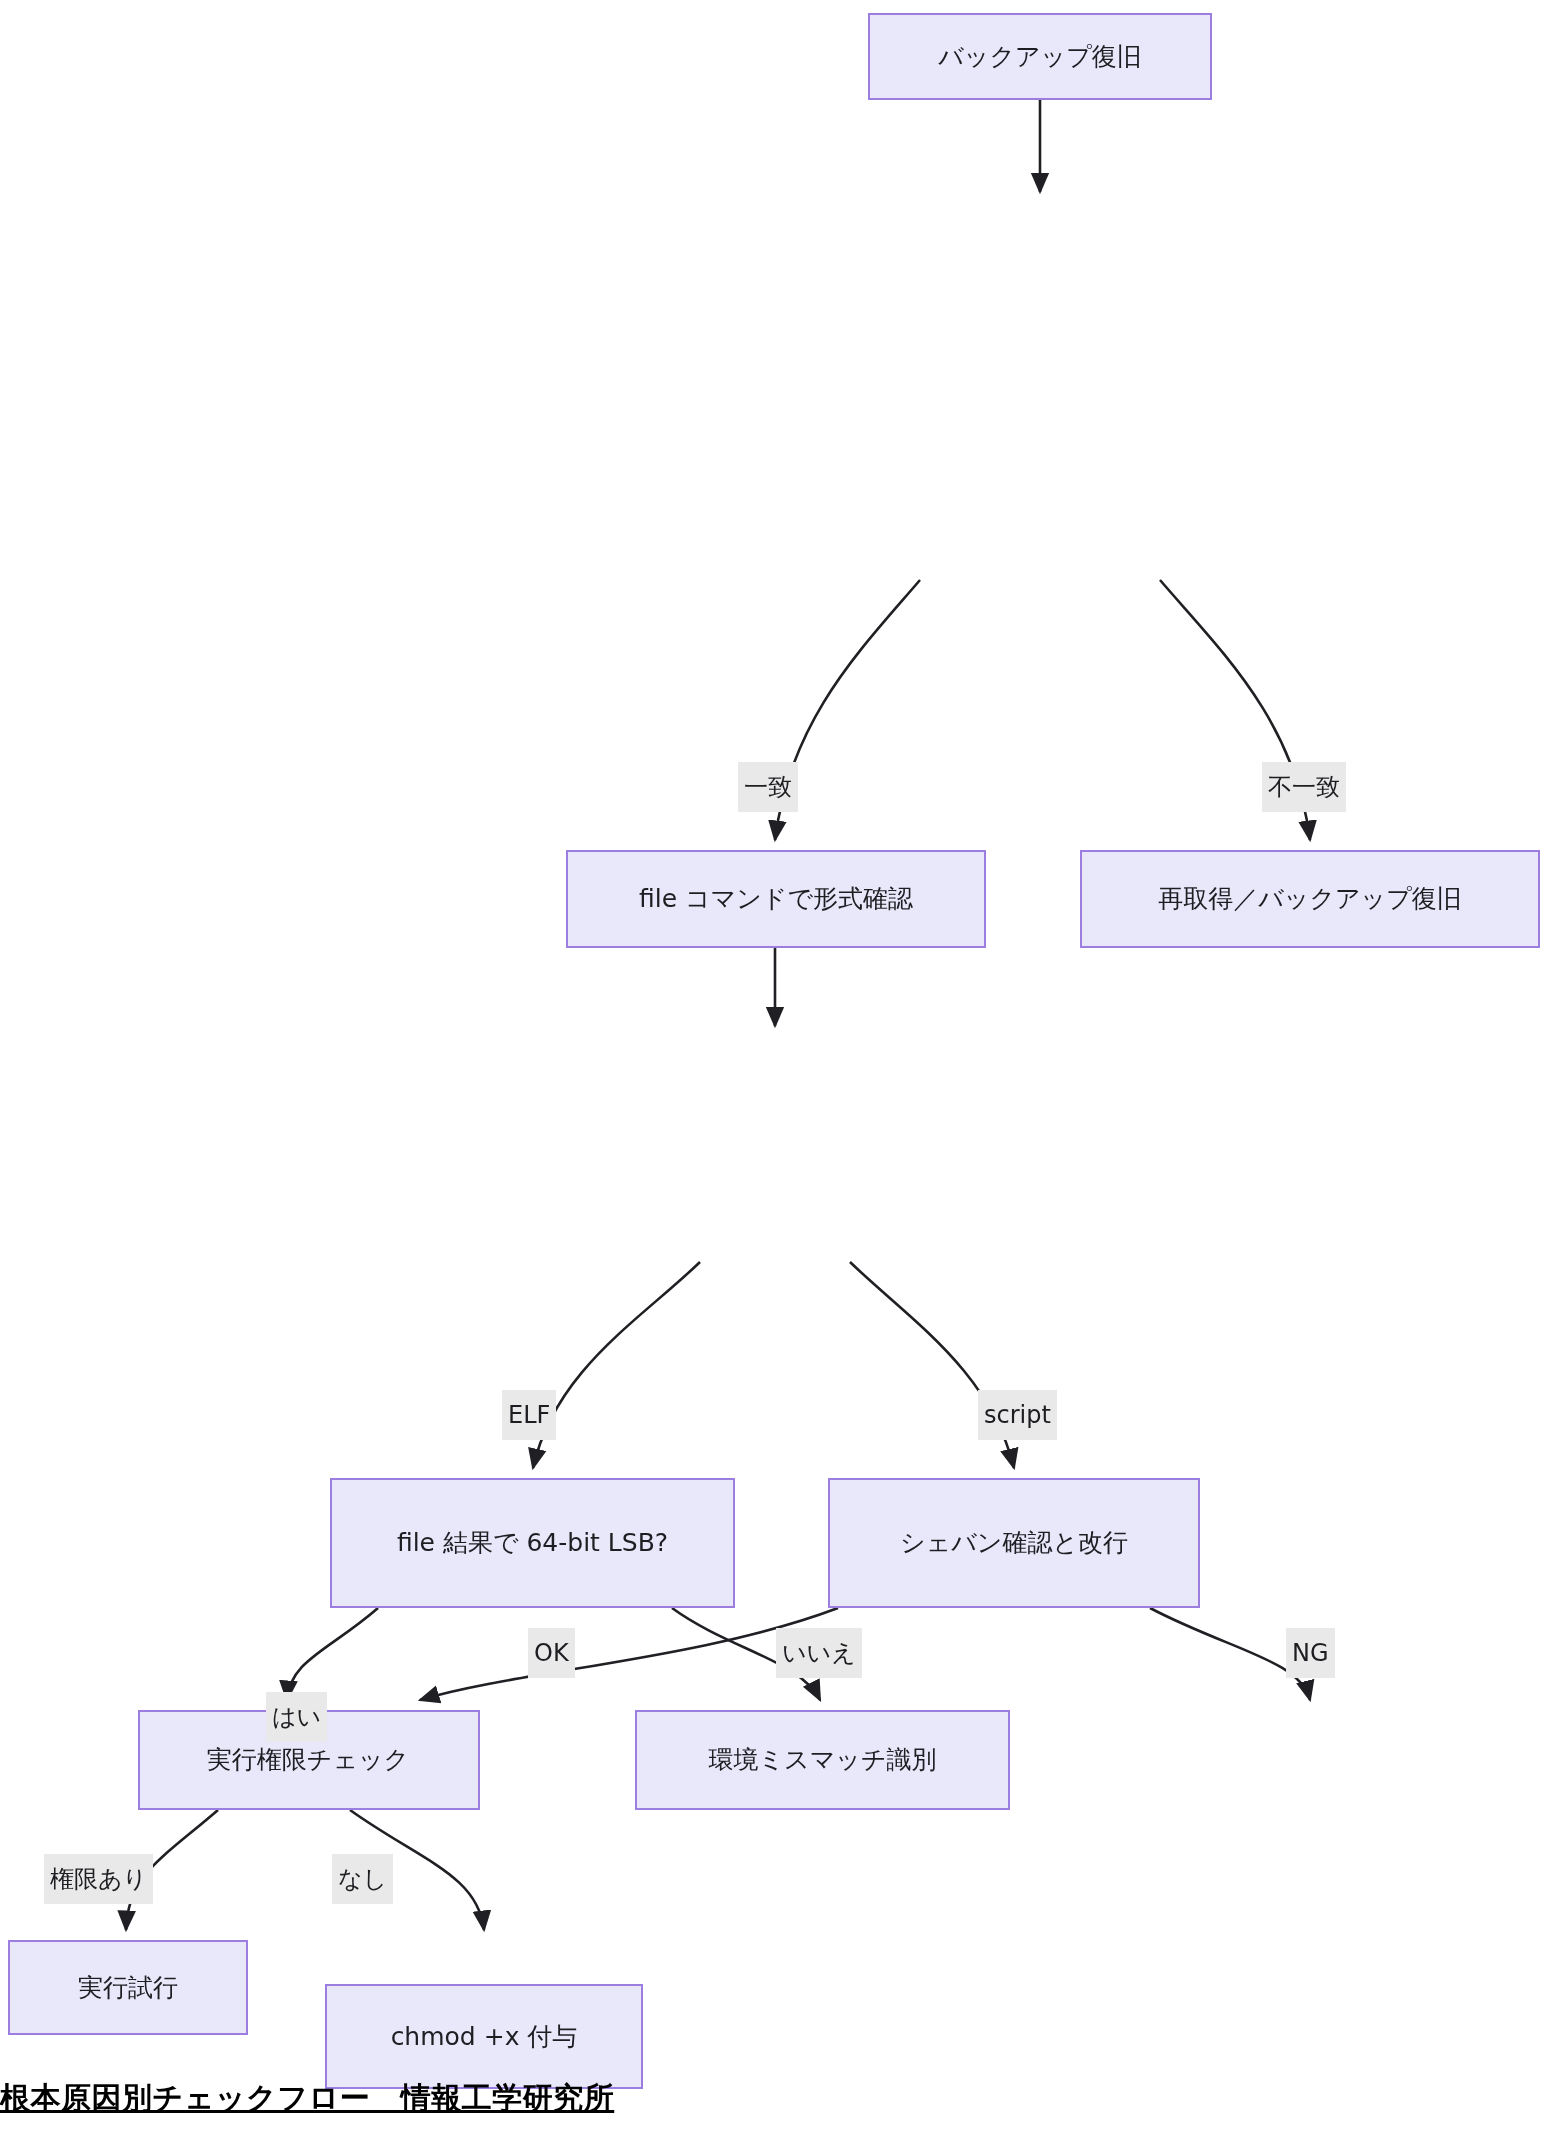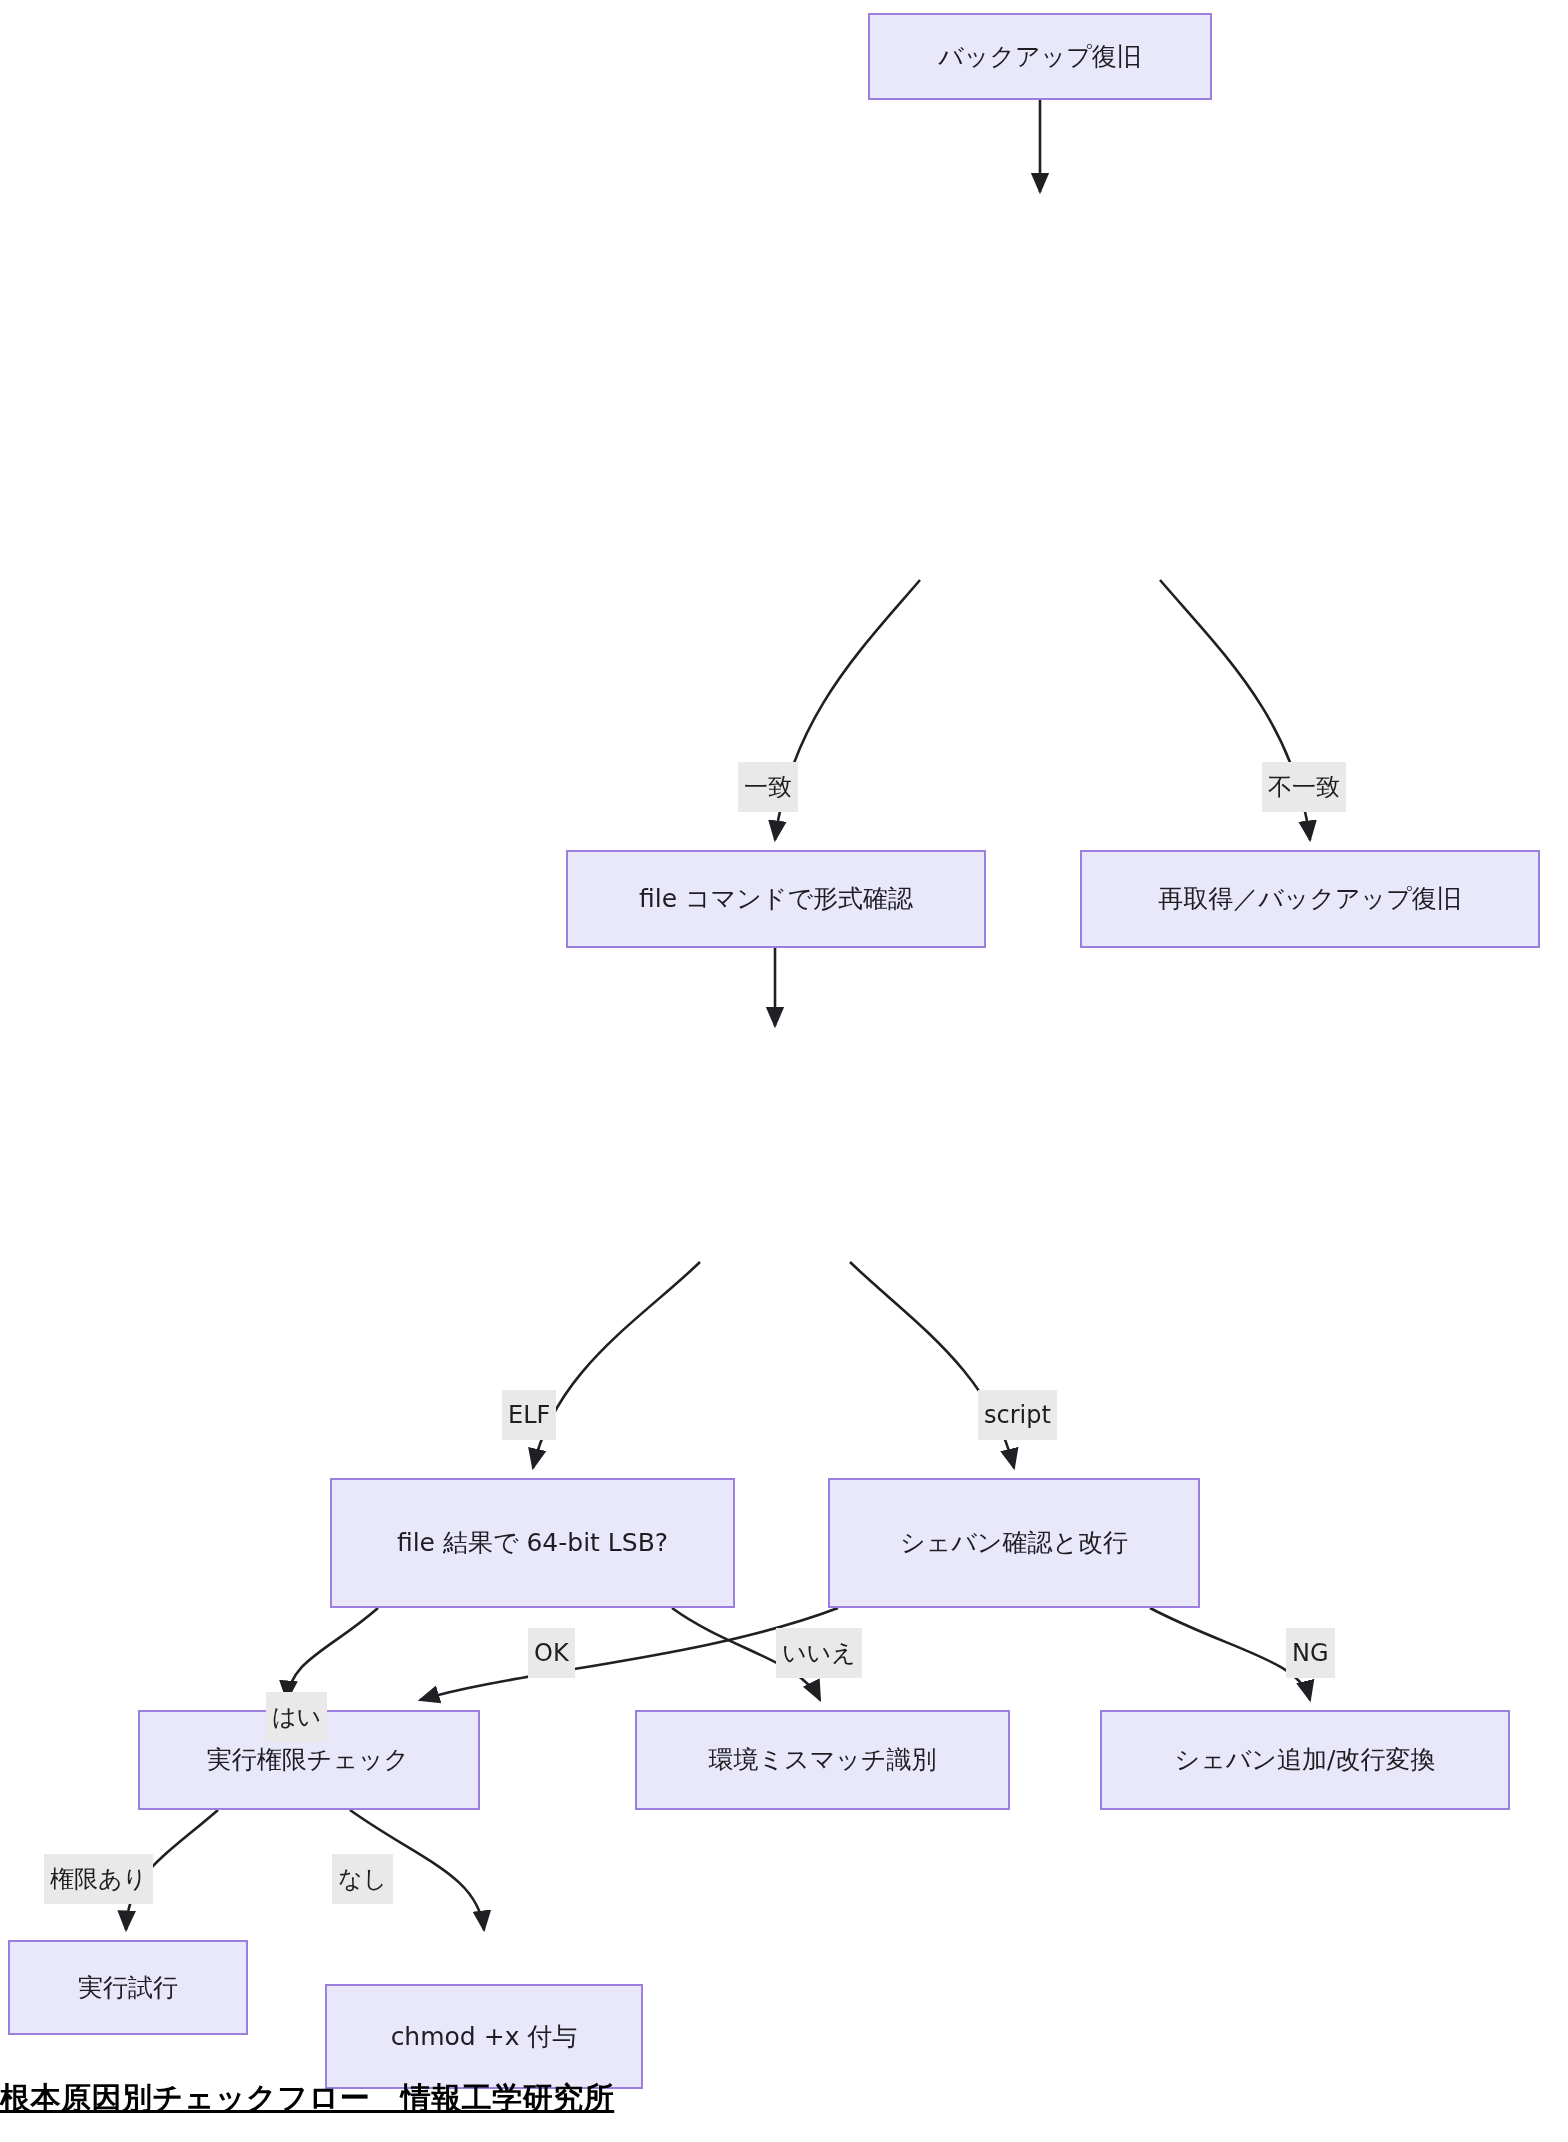--- a/index.html
+++ b/index.html
@@ -158,23 +158,20 @@
   </div>
 
   <div class="node" style="left:138px; top:1710px; width:342px; height:100px;padding-left:8px;">
     <span class="node-label">実行権限チェック</span>
   </div>
 
   <div class="node" style="left:635px; top:1710px; width:375px; height:100px;">
     <span class="node-label">環境ミスマッチ識別</span>
   </div>
 
-  <div class="node" style="left:1100px; top:1710px; width:410px; height:100px;">
-    <span class="node-label">シェバン追加/改行変換</span>
-  </div>
 
   <div class="node" style="left:8px; top:1940px; width:240px; height:95px;">
     <span class="node-label">実行試行</span>
   </div>
 
   <div class="node" style="left:325px; top:1940px; width:318px; height:105px;margin-top:44px;">
     <span class="node-label">chmod +x 付与</span>
   </div>
 
   <div class="edge-label" style="left:738px; top:762px;">一致</div>

